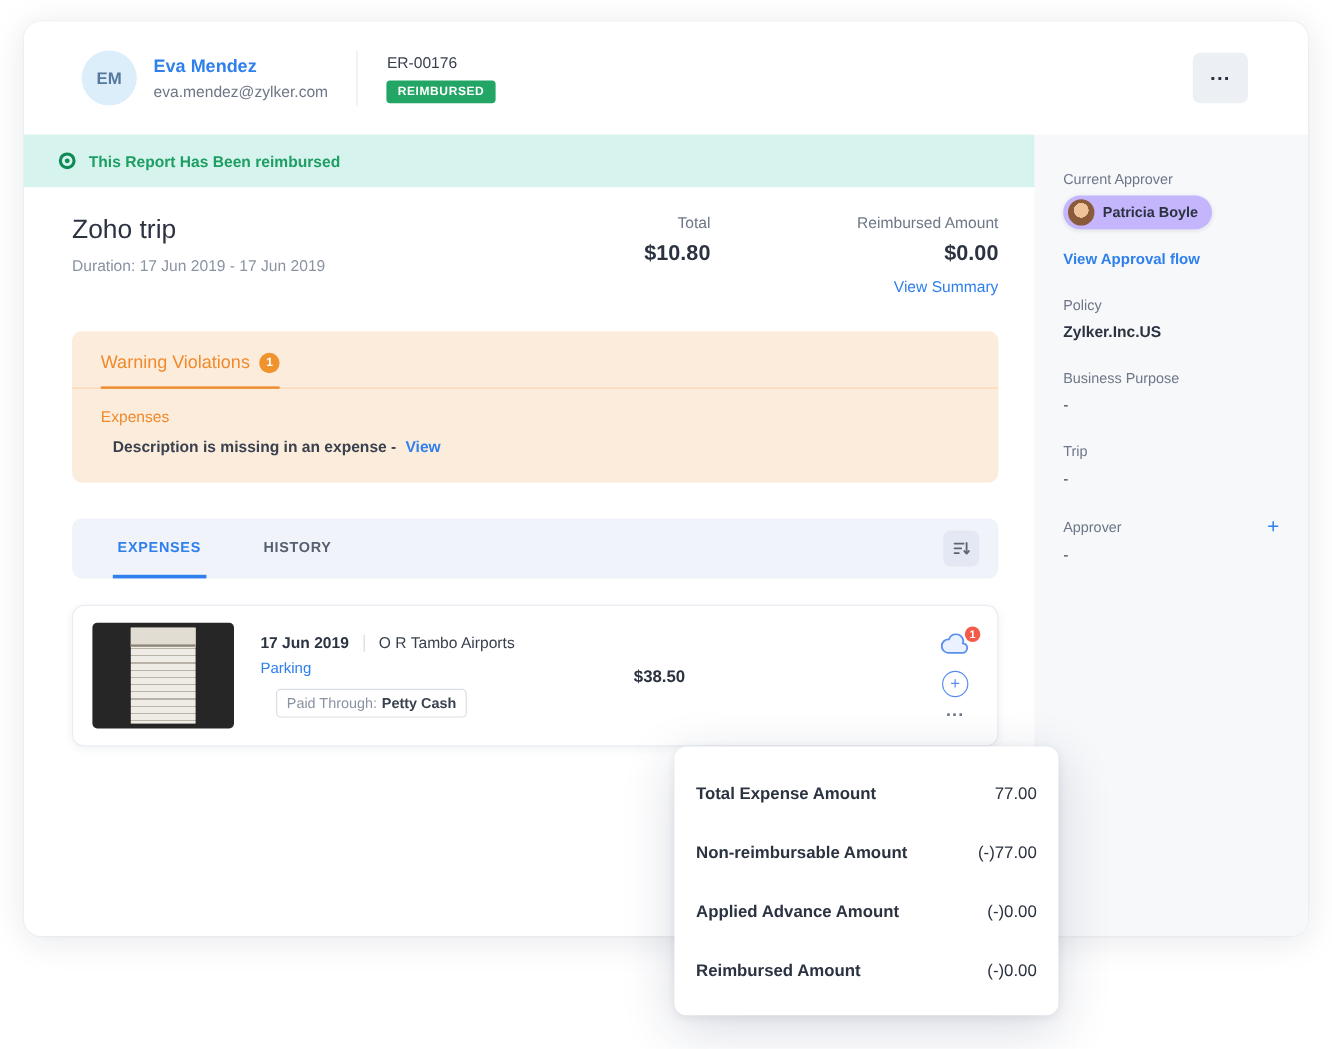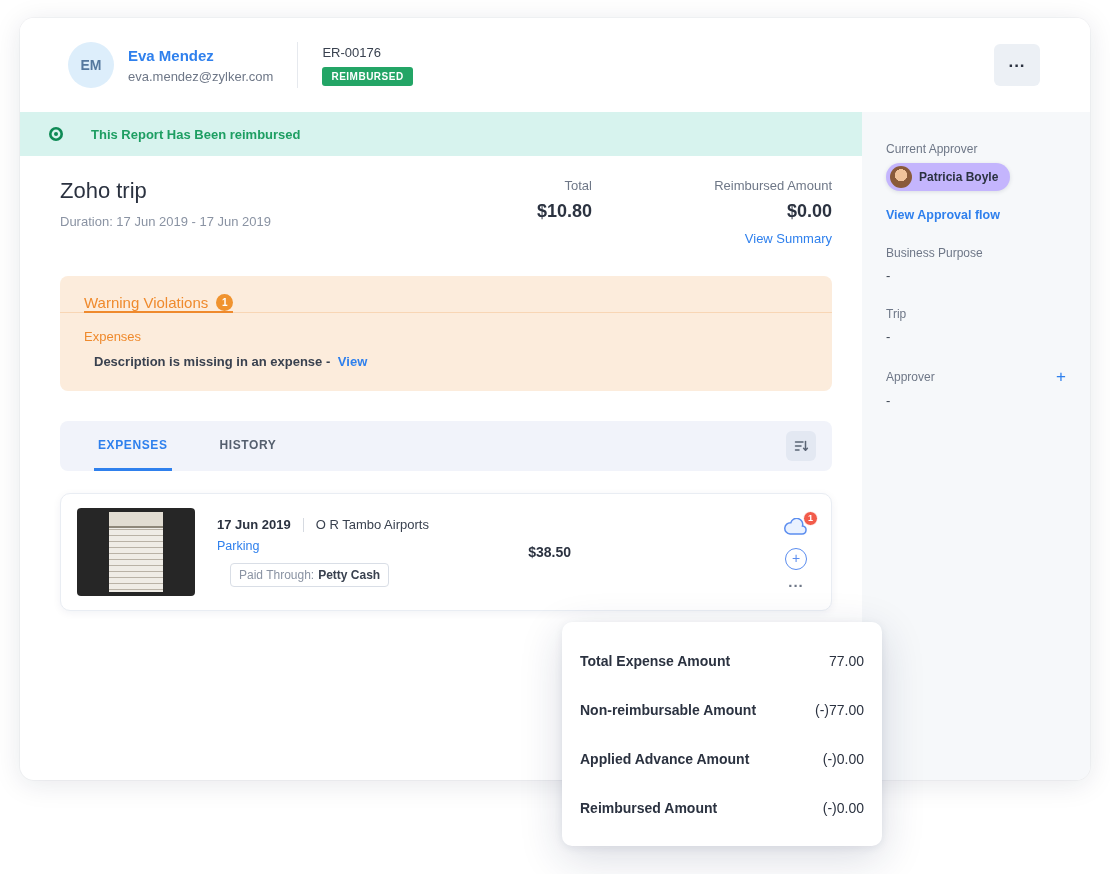--- a/index.html
+++ b/index.html
@@ -19,40 +19,40 @@
   .user-name { font-size:15px; font-weight:700; color:#2f80ed; cursor:pointer; }
   .user-email { font-size:13px; color:#6e7787; margin-top:5px; }
   .hdr-div { width:1px; height:46px; background:#e6e9ee; margin:0 24px; }
   .report-id { font-size:13px; color:#39414f; }
   .status-badge { display:inline-block; margin-top:7px; background:#23a566; color:#fff; font-size:10px; font-weight:700; letter-spacing:.5px; padding:4px 9px; border-radius:3px; }
   .hdr-spacer { flex:1; }
   .undo-btn { height:42px; padding:0 22px; background:#ecf0f5; border:none; border-radius:6px; font-family:inherit; font-size:14px; color:#2b3240; cursor:pointer; margin-right:16px; }
   .more-btn { height:42px; width:46px; background:#ecf0f5; border:none; border-radius:6px; font-family:inherit; font-size:17px; font-weight:700; color:#2b3240; letter-spacing:1px; cursor:pointer; display:flex; align-items:center; justify-content:center; padding-bottom:6px; }
 
   
-  .banner { position:absolute; top:94px; left:0; width:842px; height:44px; background:#d7f3ee; display:flex; align-items:center; padding-left:28px; gap:27px; z-index:2; }
+  .banner { position:absolute; top:94px; left:0; width:842px; height:44px; background:#d7f3ee; display:flex; align-items:center; padding-left:28px; gap:10px; z-index:2; }
   .banner-text { font-size:13px; font-weight:700; color:#1d9e62; }
 
   
   .main { position:absolute; top:138px; left:0; width:842px; padding:22px 30px 0 40px; }
 
   .report-row { display:flex; }
   .report-title { font-size:22px; font-weight:500; color:#2b3240; }
   .report-duration { font-size:13px; color:#8a93a3; margin-top:10px; }
   .amount-blocks { margin-left:auto; display:flex; }
   .total-block { text-align:right; min-width:70px; }
   .reimb-block { width:240px; text-align:right; }
   .amt-label { font-size:13px; color:#6e7787; }
   .amt-value { font-size:18px; font-weight:600; color:#2b3240; margin-top:8px; }
   .view-summary { font-size:13px; color:#2f80ed; margin-top:9px; cursor:pointer; }
 
   
   .warn-box { margin-top:30px; background:#fcecdc; border-radius:8px; }
   .warn-header { padding:18px 24px 0; border-bottom:1px solid rgba(239,138,45,0.22); }
-  .warn-title-wrap { display:inline-flex; align-items:center; gap:8px; padding-bottom:0; border-bottom:2px solid #ef8a2d; margin-bottom:-1px; cursor:pointer; }
+  .warn-title-wrap { display:inline-flex; align-items:center; gap:8px; padding-bottom:11px; border-bottom:2px solid #ef8a2d; margin-bottom:-1px; cursor:pointer; }
   .warn-title { font-size:15px; color:#ef8a2d; }
   .warn-count { width:17px; height:17px; border-radius:50%; background:#f0932f; color:#fff; font-size:10px; font-weight:700; display:flex; align-items:center; justify-content:center; }
   .warn-body { padding:16px 24px 22px; }
   .warn-section { font-size:13px; color:#ef8a2d; }
   .warn-msg { margin-top:10px; padding-left:10px; font-size:13px; font-weight:600; color:#39414f; }
   .warn-view { color:#2f80ed; font-weight:600; margin-left:4px; cursor:pointer; }
 
   
   .tabs { margin-top:30px; background:#f1f3fa; border-radius:8px; height:50px; display:flex; align-items:center; }
   .tab { height:50px; display:flex; align-items:center; padding:0 4px; font-size:12px; font-weight:700; letter-spacing:.6px; cursor:pointer; border-bottom:3px solid transparent; }
@@ -216,20 +216,24 @@
   </div>
 
   <div class="sidebar">
     <div class="sb-label">Current Approver</div>
     <div class="approver-pill">
       <span class="approver-avatar"></span>
       <span class="approver-name">Patricia Boyle</span>
     </div>
     <div class="sb-link">View Approval flow</div>
 
+    <div class="sb-section">
+      <div class="sb-label">Policy</div>
+      <div class="sb-value-strong">Zylker.Inc.US</div>
+    </div>
 
     <div class="sb-section">
       <div class="sb-label">Business Purpose</div>
       <div class="sb-value">-</div>
     </div>
 
     <div class="sb-section">
       <div class="sb-label">Trip</div>
       <div class="sb-value">-</div>
     </div>

